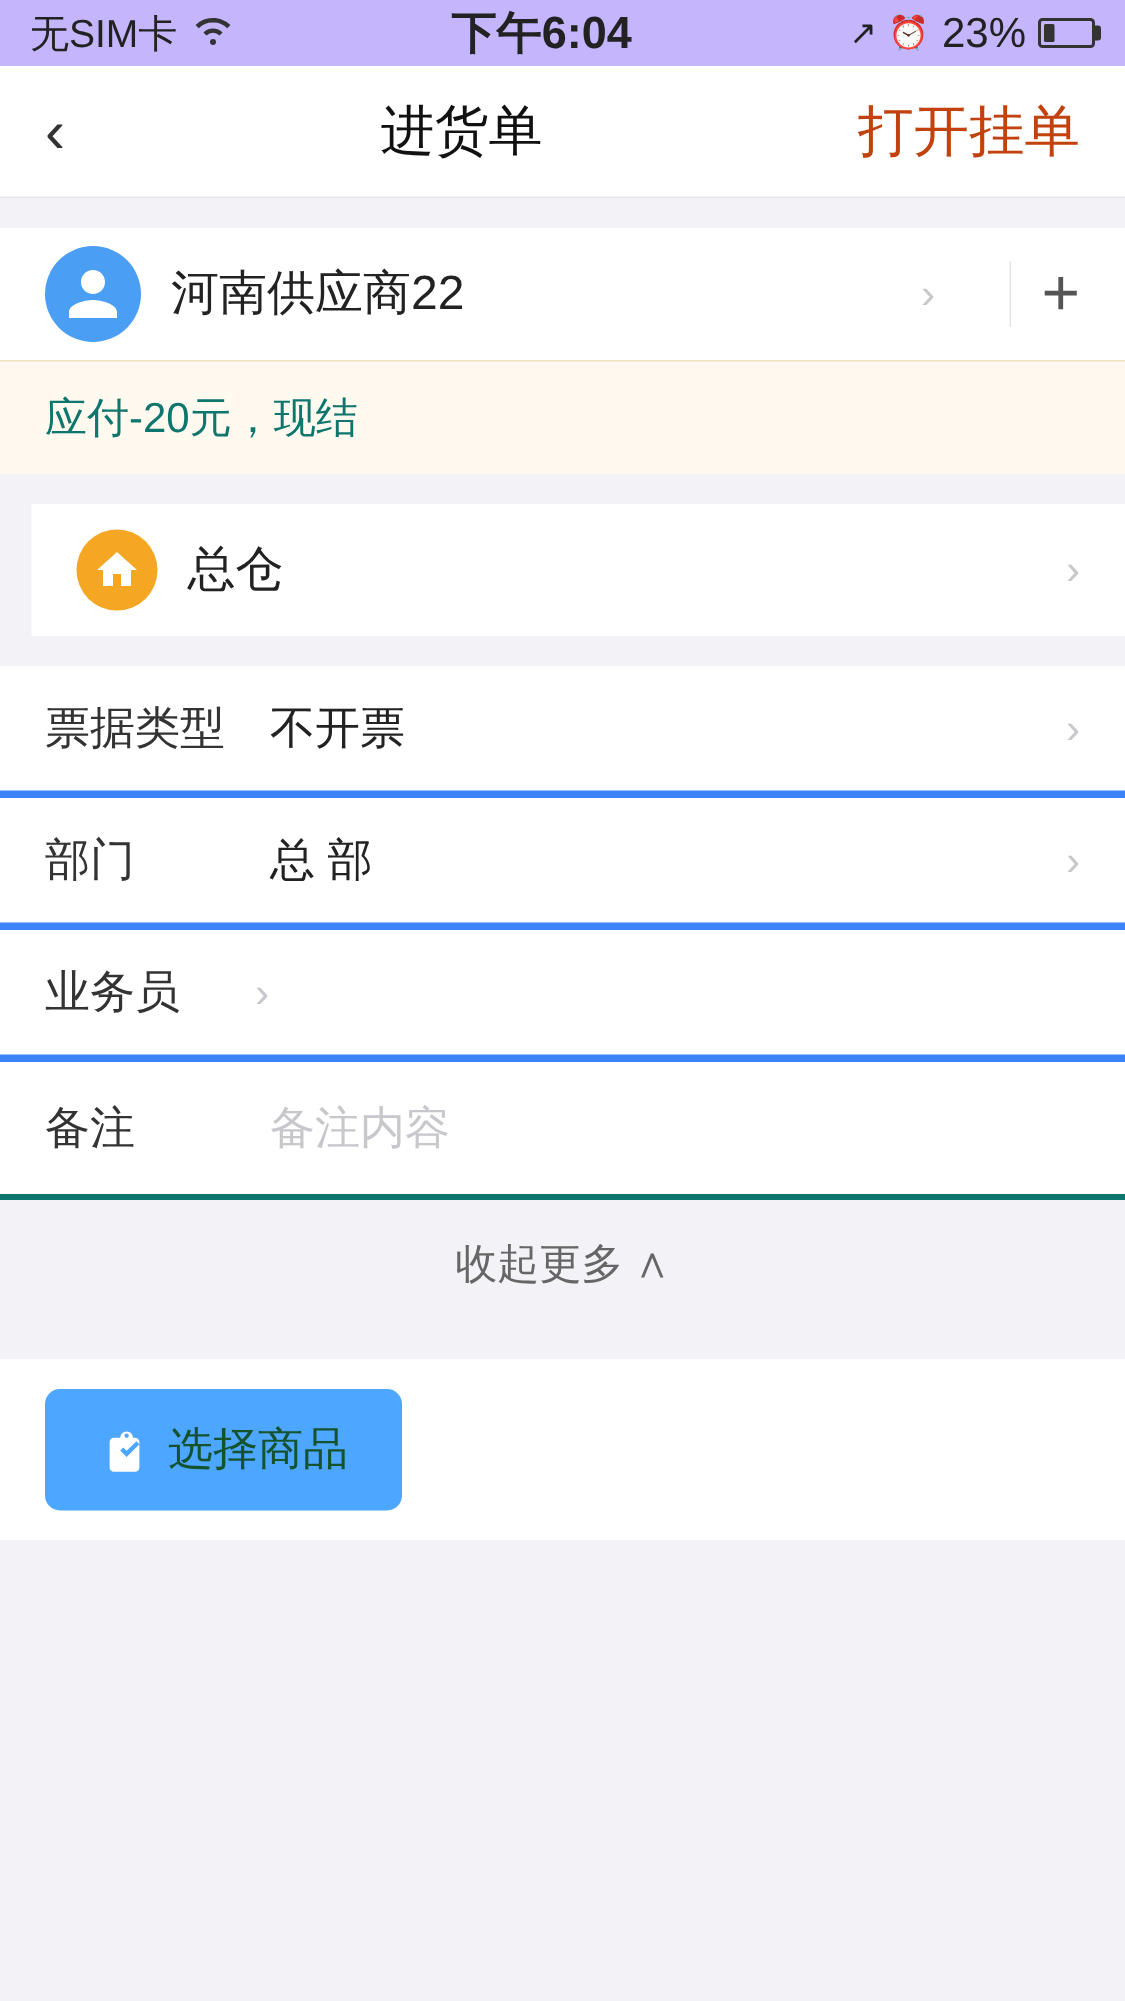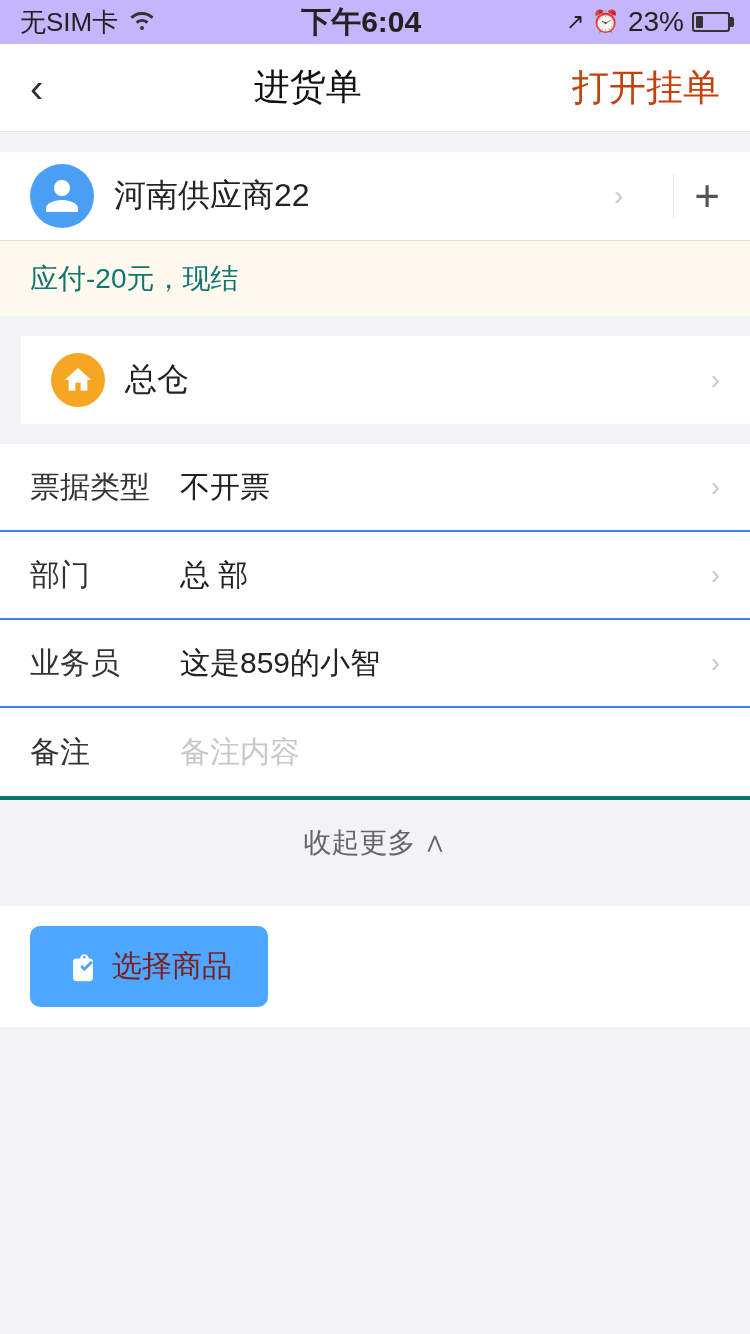--- a/index.html
+++ b/index.html
@@ -207,21 +207,21 @@
     
     .form-section {
       background: #fff;
       margin-top: 20px;
     }
     .form-row {
       display: flex;
       align-items: center;
       padding: 0 30px;
       min-height: 88px;
-      border-bottom: 2px solid #3b82f6;
+      border-bottom: 5px solid #3b82f6;
     }
     .form-row:last-child {
       border-bottom: none;
     }
     .form-label {
       font-size: 30px;
       color: #333;
       width: 140px;
       flex-shrink: 0;
     }
@@ -277,21 +277,21 @@
     .product-count-text {
       font-size: 30px;
       color: #333;
     }
     .bottom-left {
       display: flex;
       align-items: center;
     }
     .select-product-btn {
       background: #4da6ff;
-      color: #7f1d1d;
+      color: #14532d;
       border: none;
       border-radius: 10px;
       padding: 20px 36px;
       font-size: 30px;
       cursor: pointer;
       display: flex;
       align-items: center;
       gap: 12px;
     }
     .select-product-btn svg {
@@ -374,21 +374,20 @@
     </div>
 
     <div class="form-row">
       <span class="form-label">部门</span>
       <span class="form-value">总 部</span>
       <span class="chevron-right">›</span>
     </div>
 
     <div class="form-row">
       <span class="form-label">业务员</span>
-      <span class="form-value">这是859的小智</span>
       <span class="chevron-right">›</span>
     </div>
 
     <div class="form-row">
       <span class="form-label">备注</span>
       <span class="form-placeholder">备注内容</span>
     </div>
   </div>
 
   <div class="collapse-btn">收起更多 ∧</div>

